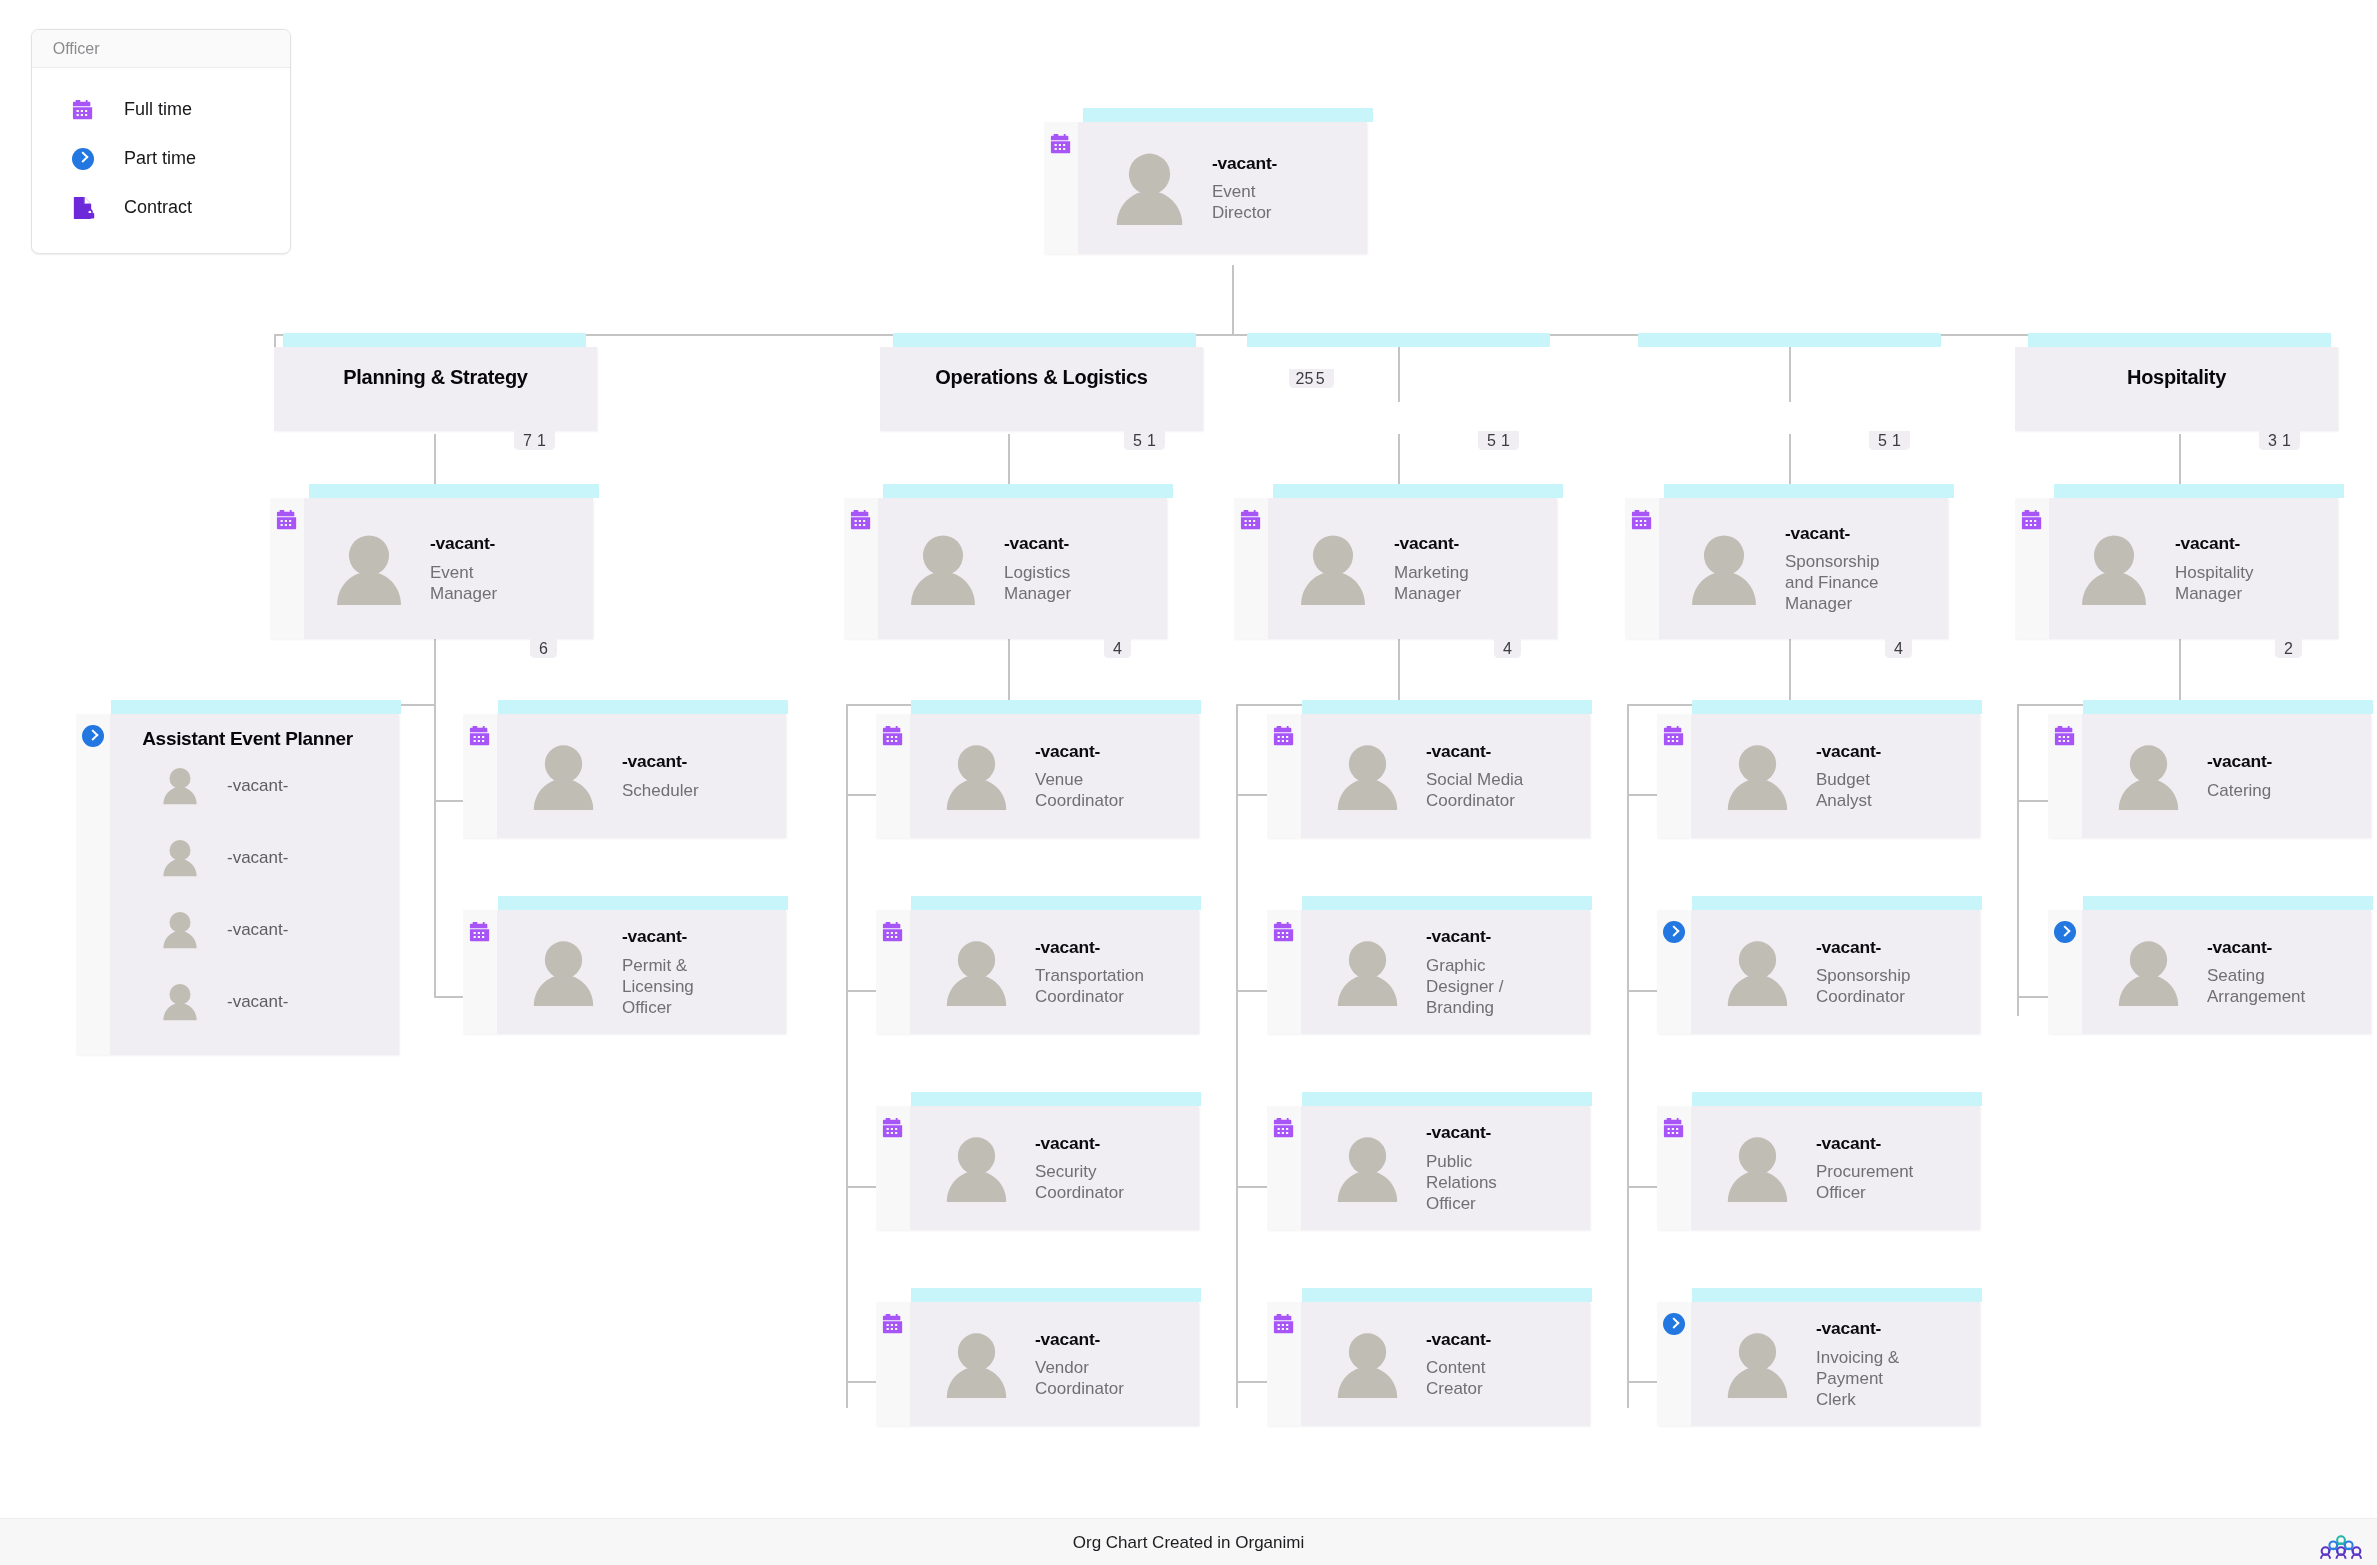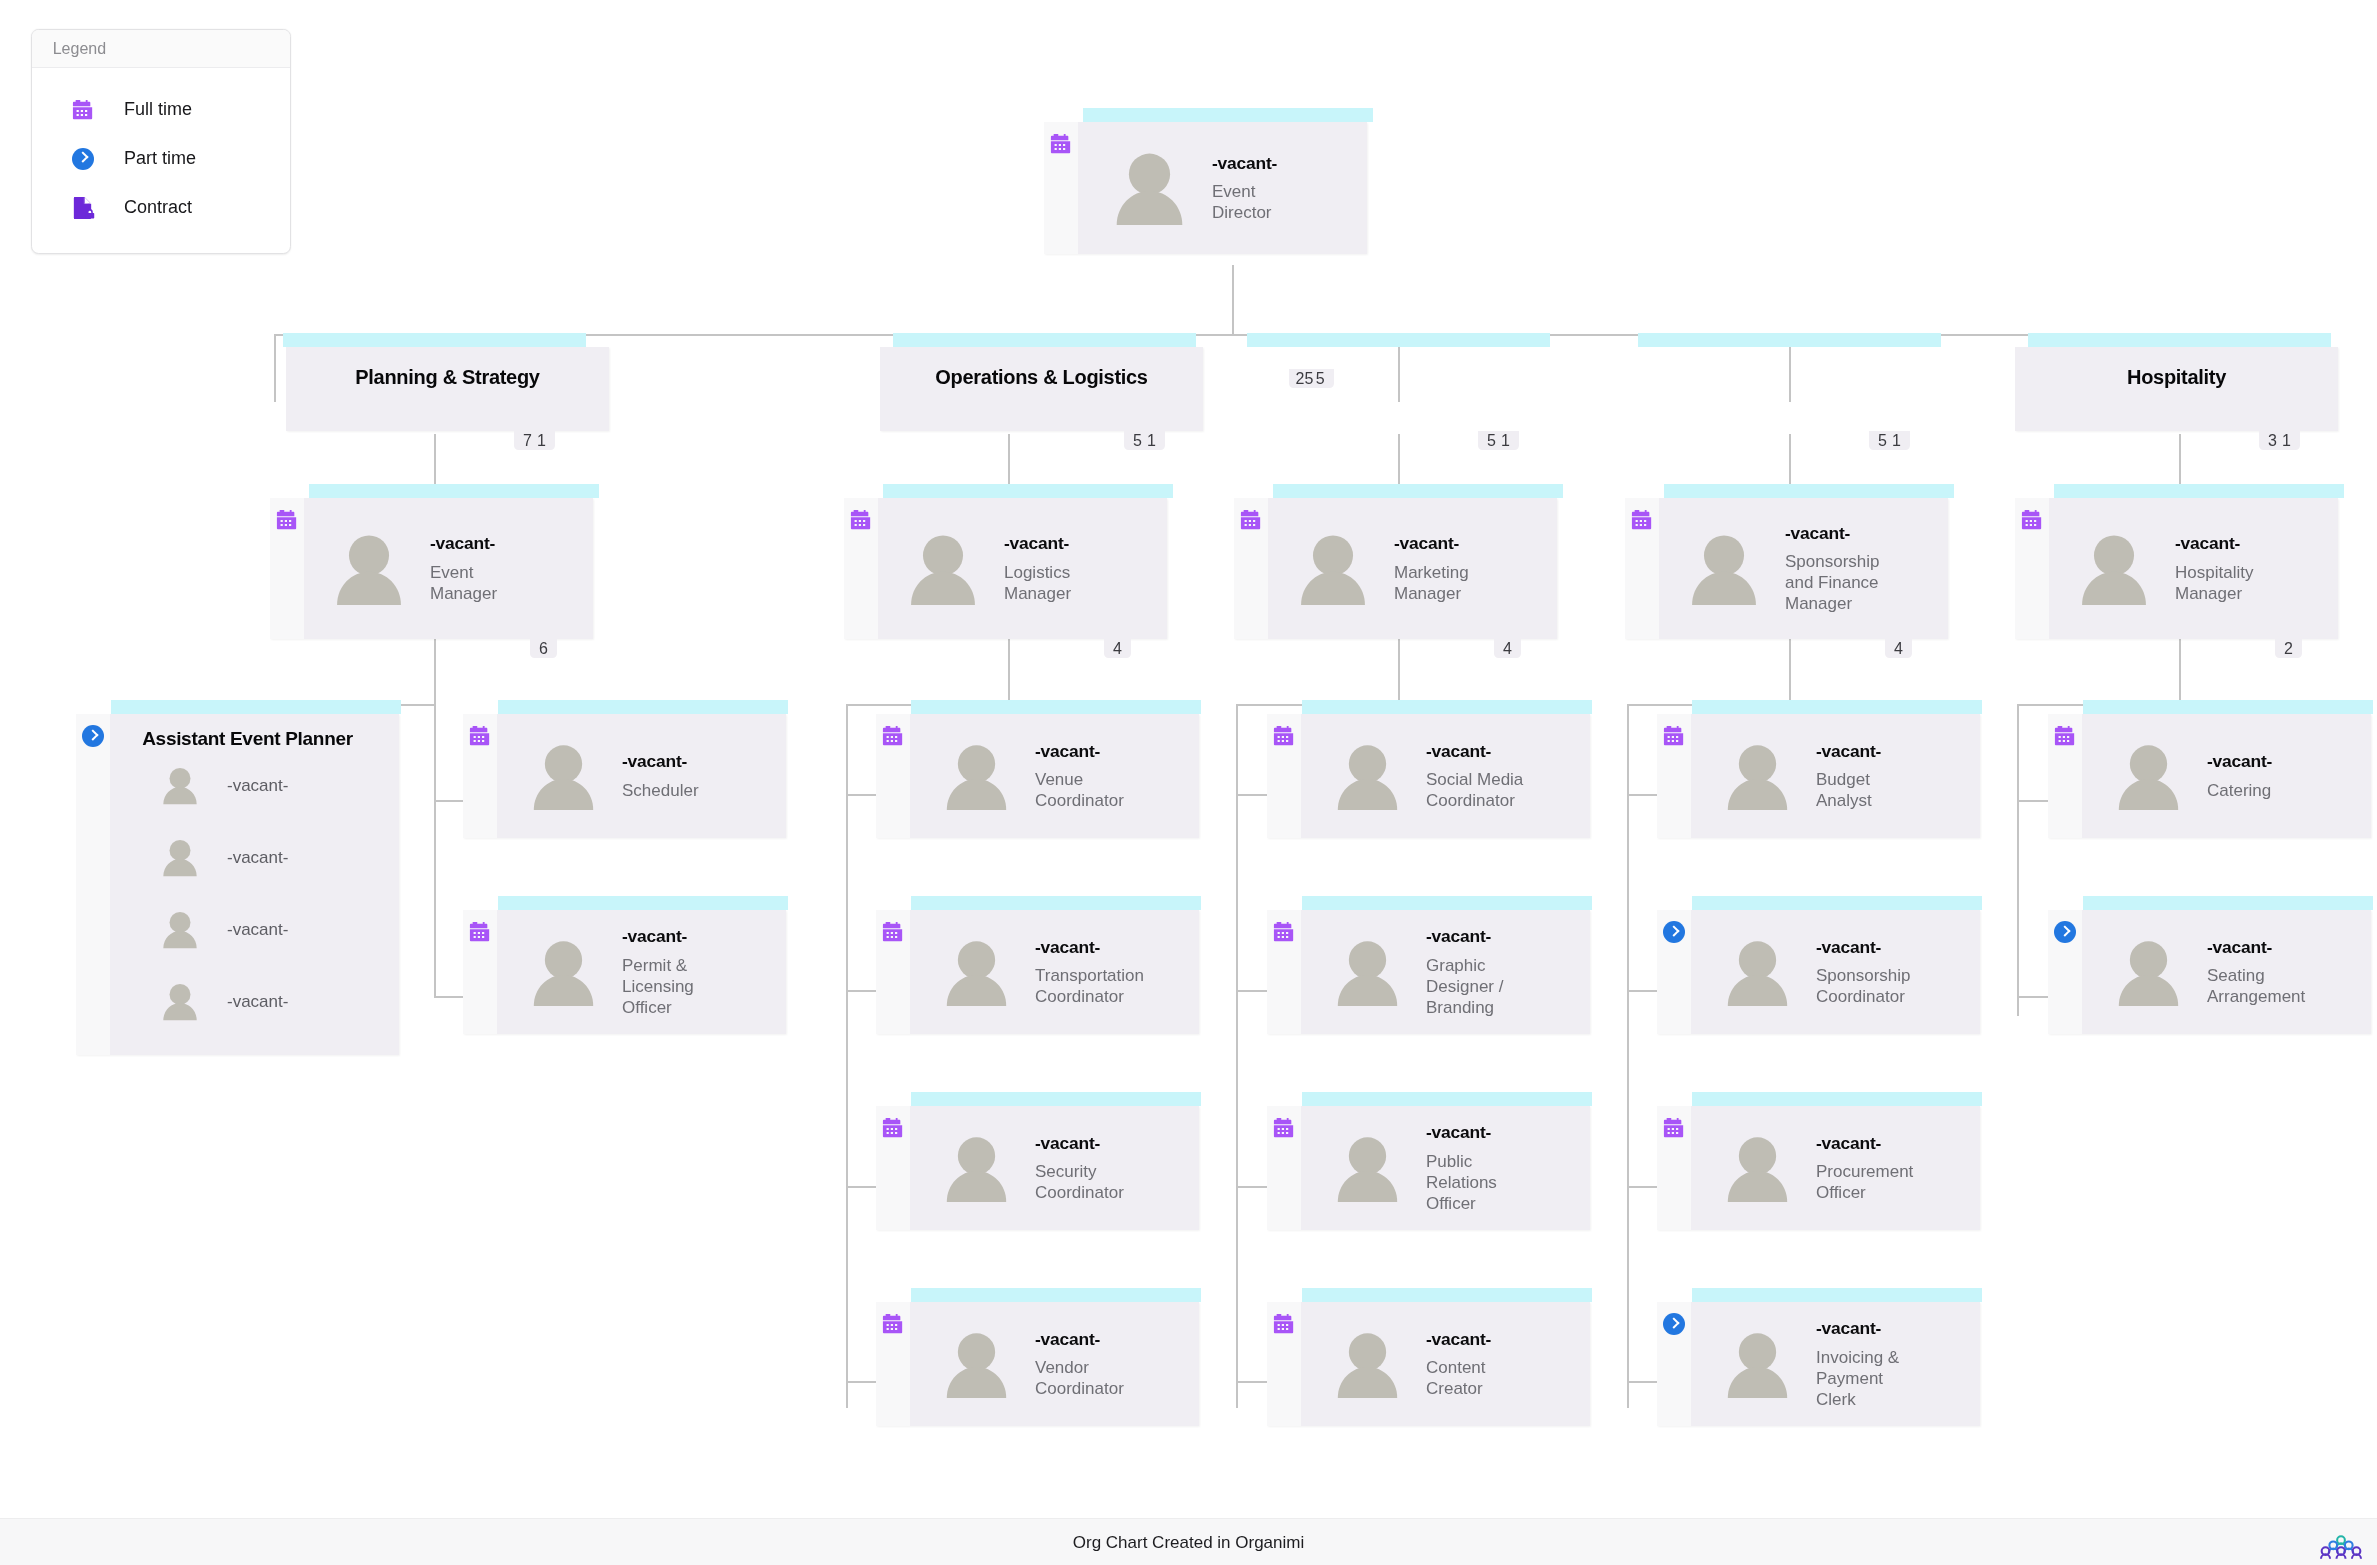--- a/index.html
+++ b/index.html
@@ -166,21 +166,21 @@
     <div class="conn h" style="left:1627px;top:1381px;width:34px;"></div>
 
     <div class="conn v" style="left:2179px;top:639px;height:77px;"></div>
     <div class="conn h" style="left:2017px;top:704px;width:164px;"></div>
     <div class="conn v" style="left:2017px;top:704px;height:312px;"></div>
     <div class="conn h" style="left:2017px;top:800px;width:34px;"></div>
     <div class="conn h" style="left:2017px;top:996px;width:34px;"></div>
   </div>
 
   <div id="legend">
-    <div class="lg-head">Legend</div>
+    <div class="lg-head">Officer</div>
     <div class="lg-body">
       <div class="lg-row">
         <span class="lg-ic">
           <svg class="ico-cal" viewBox="0 0 24 24">
               <path fill="#a855f7" d="M7 1h2v2h6V1h2v2h2a1 1 0 011 1v4H1V4a1 1 0 011-1h2V1h1zM1 9h21v12a1 1 0 01-1 1H2a1 1 0 01-1-1V9zm4 3v2.2h2.4V12H5zm4.6 0v2.2H12V12H9.6zm4.6 0v2.2h2.4V12h-2.4zM5 16.4v2.2h2.4v-2.2H5zm4.6 0v2.2H12v-2.2H9.6zm4.6 0v2.2h2.4v-2.2h-2.4z"></path>
             </svg>
         </span>
         <span class="lg-tx">Full time</span>
       </div>
       <div class="lg-row">
@@ -226,21 +226,21 @@
       </div>
     </div>
     <div class="counts" style="left:245px;top:261px;">
       <span>25</span>
       <span>5</span>
     </div>
   </div>
 
   <div class="dept" style="left:270px;top:333px;width:329px;height:103px;">
     <div class="topbar" style="left:13px;top:0;width:303px;"></div>
-    <div class="shell" style="left:16px;top:14px;width:323px;height:84px;">
+    <div class="shell" style="left:4px;top:14px;width:323px;height:84px;">
       <span class="dname">Planning &amp; Strategy</span>
     </div>
     <div class="counts" style="left:244px;top:98px;">
       <span>7</span>
       <span>1</span>
     </div>
   </div>
 
   <div class="dept" style="left:844px;top:333px;width:329px;height:103px;margin-left:36px;">
     <div class="topbar" style="left:13px;top:0;width:303px;"></div>

